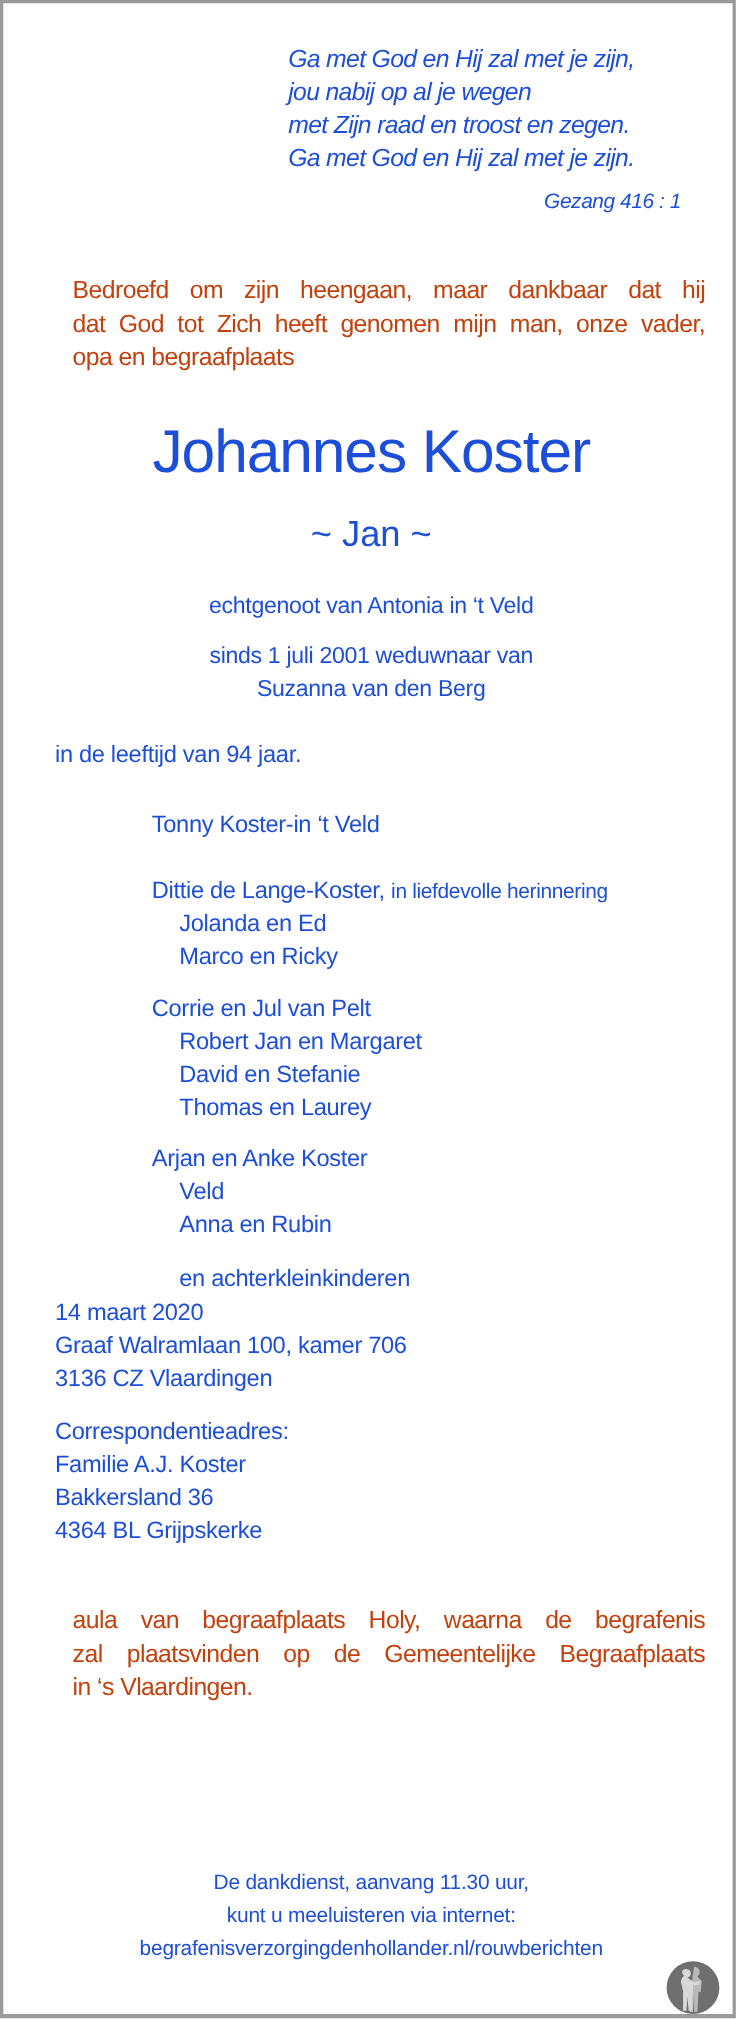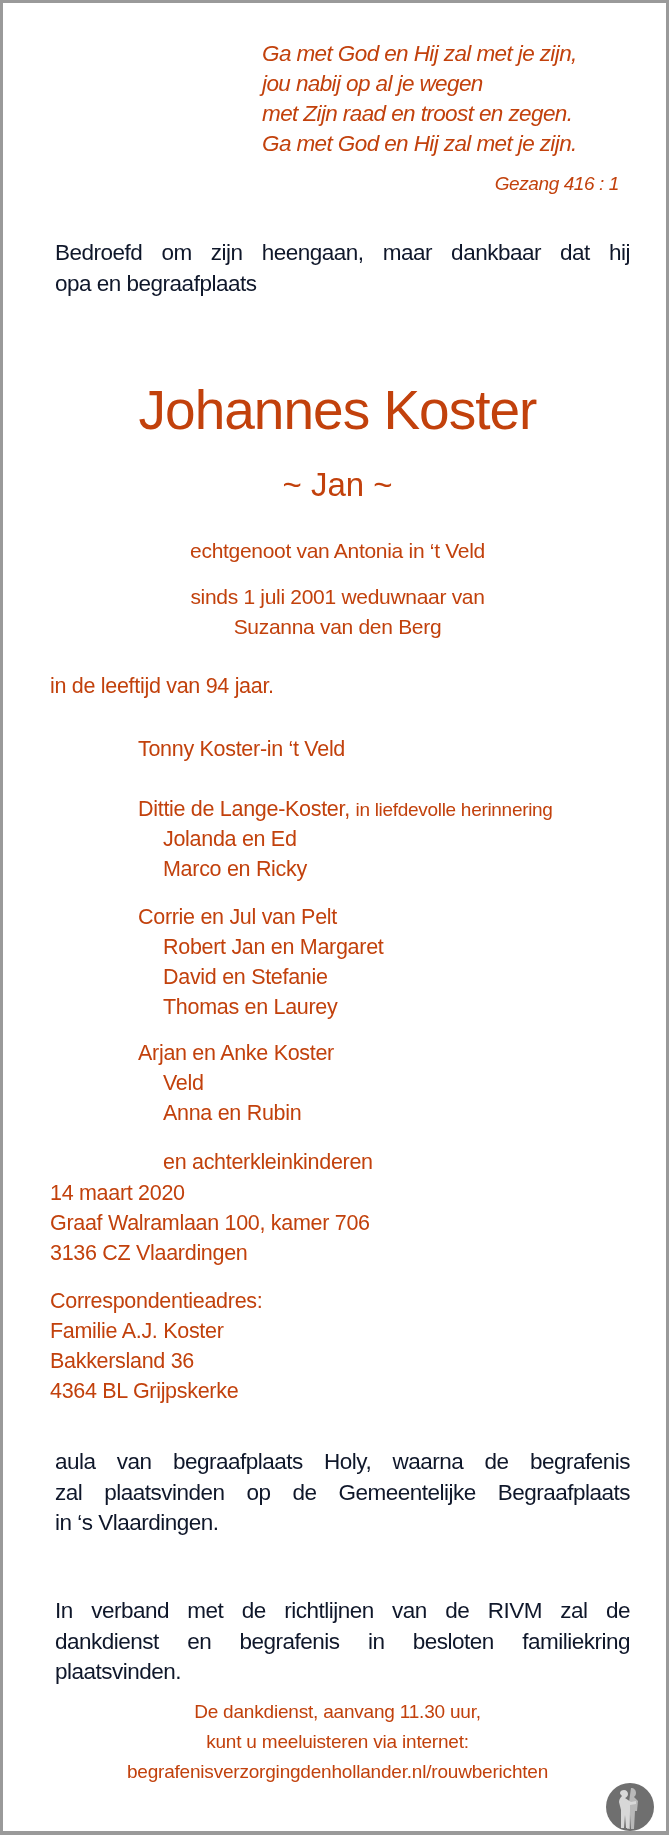--- a/index.html
+++ b/index.html
@@ -1,26 +1,26 @@
 <!DOCTYPE html>
 <html><head>
 <meta charset="utf-8">
 <style>
   html, body { margin: 0; padding: 0; background: #ffffff; }
   body { width: 669px; height: 1835px; position: relative; overflow: hidden; }
   .frame {
     position: absolute; left: 0; top: 0; width: 669px; height: 1835px;
     box-sizing: border-box; border: 3px solid #9a9a9a; border-bottom-width: 4px; background: #fff;
   }
-  .t { position: absolute; font-family: "Liberation Sans", sans-serif; color: #c2410c; white-space: nowrap; margin: 0; }
+  .t { position: absolute; font-family: "Liberation Sans", sans-serif; color: #1d4ed8; white-space: nowrap; margin: 0; }
   .poem { left: 259px; font-size: 22.5px; font-style: italic; line-height: 30px; letter-spacing: -0.6px; }
   .source { right: 47px; top: 170px; font-size: 19px; font-style: italic; letter-spacing: -0.4px; }
   .para {
     position: absolute; left: 47px; width: 575px; font-family: "Liberation Sans", sans-serif;
-    color: #0f172a; font-size: 22.5px; line-height: 30.5px; text-align: justify; letter-spacing: -0.5px; margin: 5px;
+    color: #c2410c; font-size: 22.5px; line-height: 30.5px; text-align: justify; letter-spacing: -0.5px; margin: 16px;
   }
   .para span.line { display: block; text-align: justify; text-align-last: justify; }
   .para span.line.last { text-align-last: left; }
   .center { left: 0; width: 669px; text-align: center; }
   .name { font-size: 55px; top: 375px; letter-spacing: -1px; }
   .nick { font-size: 33px; top: 463px; }
   .mid { font-size: 21px; letter-spacing: -0.3px; }
   .plain { font-size: 21.5px; letter-spacing: -0.3px; text-align: center; }
   .small { font-size: 19px; }
   .fam1 { left: 135px; }
@@ -37,20 +37,21 @@
   <div>
     <p class="t poem" style="top:36px">Ga met God en Hij zal met je zijn,</p>
     <p class="t poem" style="top:66px">jou nabij op al je wegen</p>
     <p class="t poem" style="top:96px">met Zijn raad en troost en zegen.</p>
     <p class="t poem" style="top:126px">Ga met God en Hij zal met je zijn.</p>
     <p class="t source">Gezang 416 : 1</p>
   </div>
 
   <div class="para" style="top:230px">
     <span class="line">Bedroefd om zijn heengaan, maar dankbaar dat hij</span>
+    <span class="line">dat God tot Zich heeft genomen mijn man, onze vader,</span>
     <span class="line last">opa en begraafplaats</span>
   </div>
 
   <p class="t center name">Johannes Koster</p>
   <p class="t center nick">~ Jan ~</p>
 
   <p class="t center mid" style="top:536px">echtgenoot van Antonia in ‘t Veld</p>
   <p class="t center mid" style="top:582px">sinds 1 juli 2001 weduwnaar van</p>
   <p class="t center mid" style="top:612px">Suzanna van den Berg</p>
 
@@ -90,25 +91,20 @@
     <p class="t left plain" style="top:1346px">Bakkersland 36</p>
     <p class="t left plain" style="top:1376px">4364 BL  Grijpskerke</p>
   </div>
 
   <div class="para" style="top:1439px">
     <span class="line">aula van begraafplaats Holy, waarna de begrafenis</span>
     <span class="line">zal plaatsvinden op de Gemeentelijke Begraafplaats</span>
     <span class="line last">in ‘s Vlaardingen.</span>
   </div>
 
-  <div class="para" style="top:1588px">
-    <span class="line">In verband met de richtlijnen van de RIVM zal de</span>
-    <span class="line">dankdienst en begrafenis in besloten familiekring</span>
-    <span class="line last">plaatsvinden.</span>
-  </div>
 
   <p class="t center footer" style="top:1698px">De dankdienst, aanvang 11.30 uur,</p>
   <p class="t center footer" style="top:1728px">kunt u meeluisteren via internet:</p>
   <p class="t center footer" style="top:1758px">begrafenisverzorgingdenhollander.nl/rouwberichten</p>
 
   <svg class="logo" viewBox="0 0 50 50">
     <circle cx="25" cy="25" r="24" fill="#6f6f6f"></circle>
 
     <path d="M26 6 c3 0 5 2 5 5 c0 2 -1 3 -2 4 l4 4 l-1 10 l-2 0 l-1 18 l-3 0 l0 -14 l-1 14 l-3 0 l1 -20 z" fill="#b8b8b8"></path>
 

